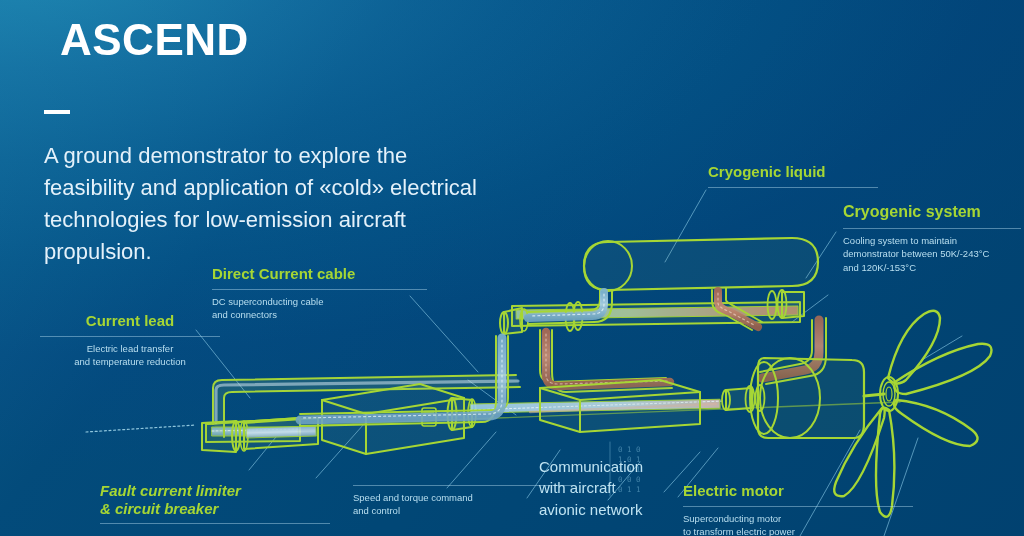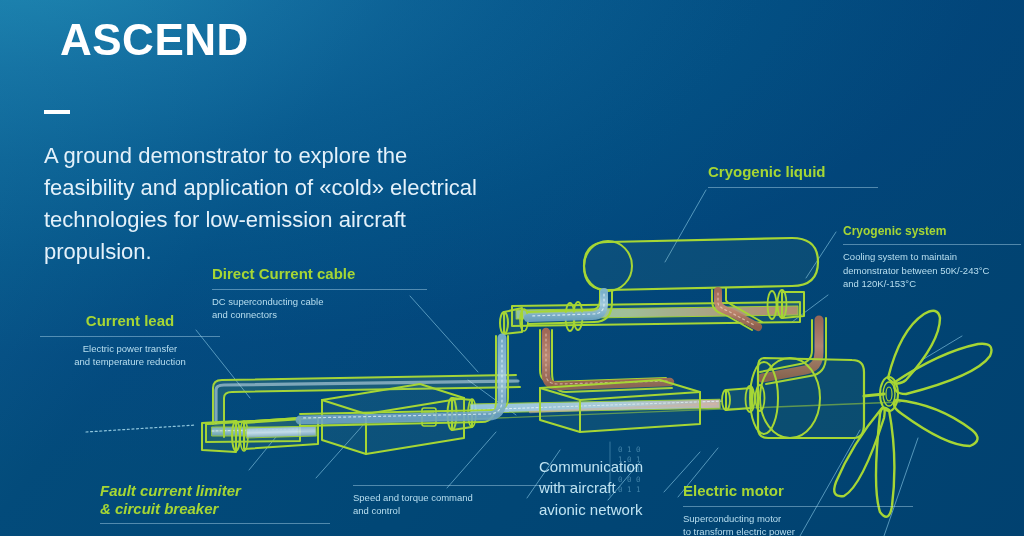--- a/index.html
+++ b/index.html
@@ -57,21 +57,21 @@
   
   #c-current-lead{left:40px;top:312px;width:180px;text-align:center;}
   #c-dc-cable{left:212px;top:265px;width:215px;}
   #c-cryo-liquid{left:708px;top:163px;width:170px;}
   #c-cryo-system{left:843px;top:203px;width:178px;}
   #c-fault{left:100px;top:482px;width:230px;font-style:italic;}
   #c-mcu{left:353px;top:479px;width:220px;}
   #c-comm{left:539px;top:456px;width:120px;}
   #c-motor{left:683px;top:482px;width:230px;}
 
-  #c-cryo-system .ttl{font-size:12px;margin-top:21px;}
+  #c-cryo-system .ttl{font-size:16px;}
   #c-comm .body{font-size:15px;color:#bfe3f2;}
 </style>
 </head>
 <body>
 
 <div id="stage">
 
   <svg class="art" viewBox="0 0 1024 536">
     <defs>
       <linearGradient id="coldPipe" x1="0" y1="0" x2="0" y2="1">
@@ -303,21 +303,21 @@
 
     <div class="txt" id="title">ASCEND</div>
 
     <div id="rule"></div>
 
     <div class="txt" id="intro">A ground demonstrator to explore the feasibility and application of «cold» electrical technologies for low-emission aircraft propulsion.</div>
 
     <div class="callout" id="c-current-lead">
       <div class="ttl">Current lead</div>
       <div class="hr"></div>
-      <div class="body">Electric power transfer
+      <div class="body">Electric lead transfer
 and temperature reduction</div>
     </div>
 
     <div class="callout" id="c-cryo-liquid">
       <div class="ttl">Cryogenic liquid</div>
       <div class="hr"></div>
     </div>
 
     <div class="callout" id="c-dc-cable">
       <div class="ttl">Direct Current cable</div>

